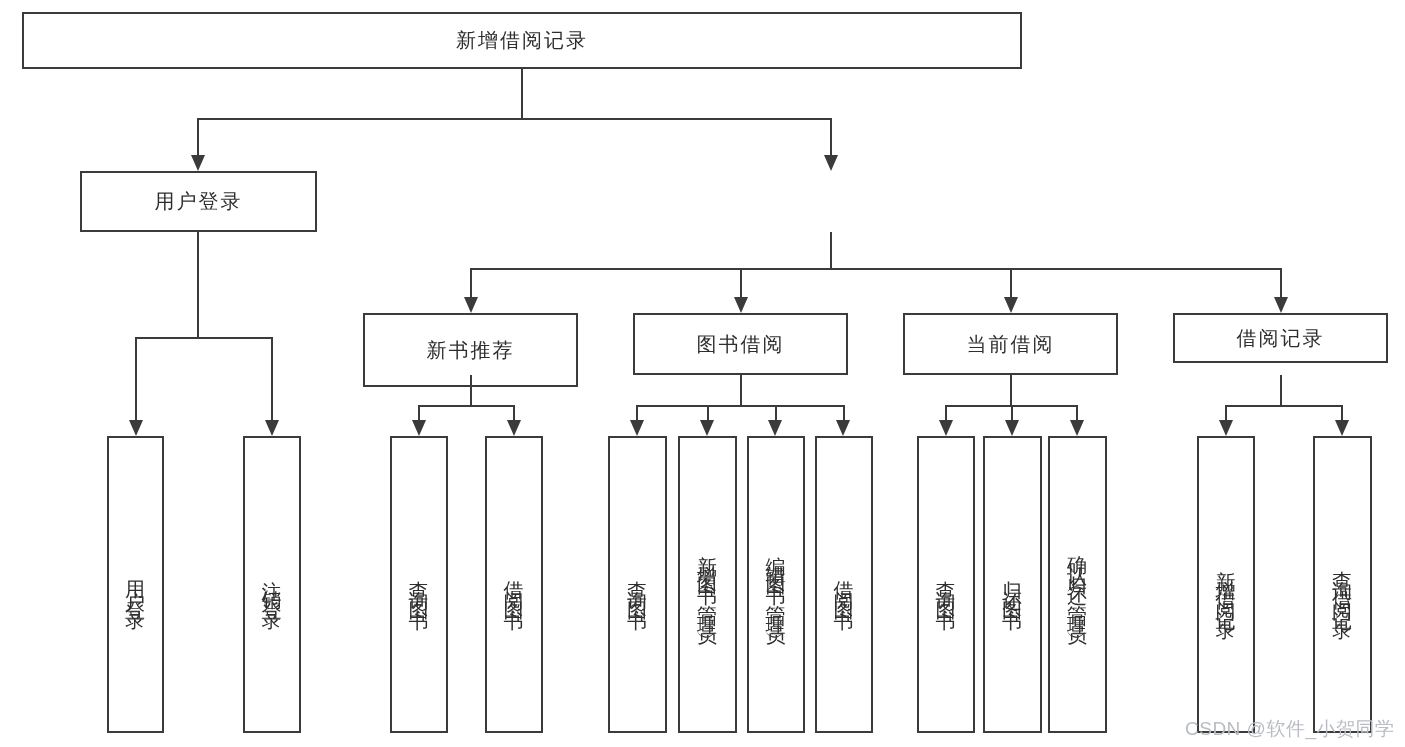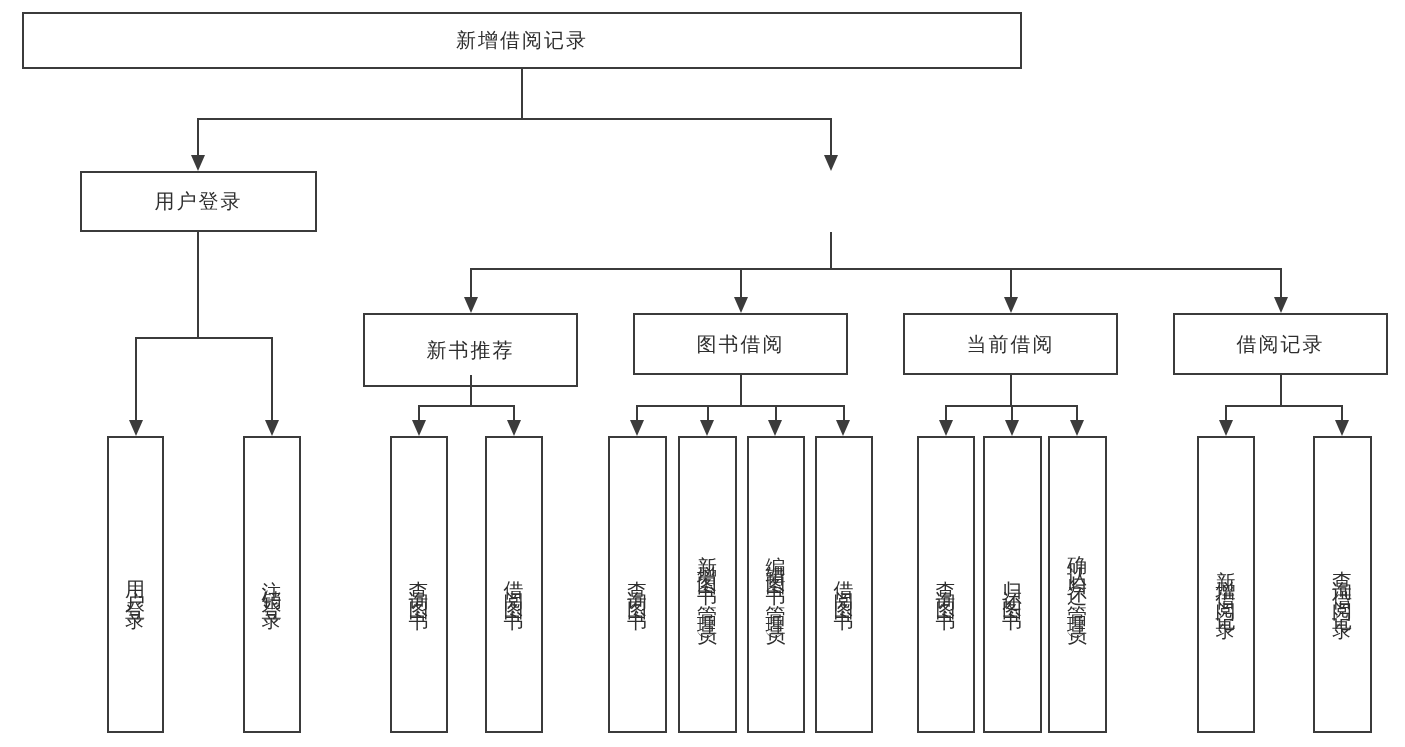--- a/index.html
+++ b/index.html
@@ -72,21 +72,21 @@
 
   <div class="box hbox" style="left:363px;top:313px;width:215px;height:74px;">
     <span>新书推荐</span>
   </div>
   <div class="box hbox" style="left:903px;top:313px;width:215px;height:62px;">
     <span>当前借阅</span>
   </div>
   <div class="box hbox" style="left:633px;top:313px;width:215px;height:62px;">
     <span>图书借阅</span>
   </div>
-  <div class="box hbox" style="left:1173px;top:313px;width:215px;height:62px;justify-content:center;">
+  <div class="box hbox" style="left:1173px;top:313px;width:215px;height:50px;justify-content:center;">
     <span>借阅记录</span>
   </div>
 
   <div class="vl" style="left:470px;top:375px;height:31px;"></div>
   <div class="hl" style="left:419px;top:405px;width:96px;"></div>
   <div class="vl" style="left:418px;top:405px;height:17px;"></div>
   <div class="ah" style="left:412px;top:420px;"></div>
   <div class="vl" style="left:513px;top:405px;height:17px;"></div>
   <div class="ah" style="left:507px;top:420px;"></div>
 
@@ -154,14 +154,15 @@
     <span>确认归还（管理员）</span>
   </div>
 
   <div class="box vbox" style="left:1197px;top:436px;width:58px;height:297px;">
     <span>新增借阅记录</span>
   </div>
   <div class="box vbox" style="left:1313px;top:436px;width:59px;height:297px;">
     <span>查询借阅记录</span>
   </div>
 
+  <div class="wm">CSDN @软件_小贺同学</div>
 
 </div>
 
 </body></html>

